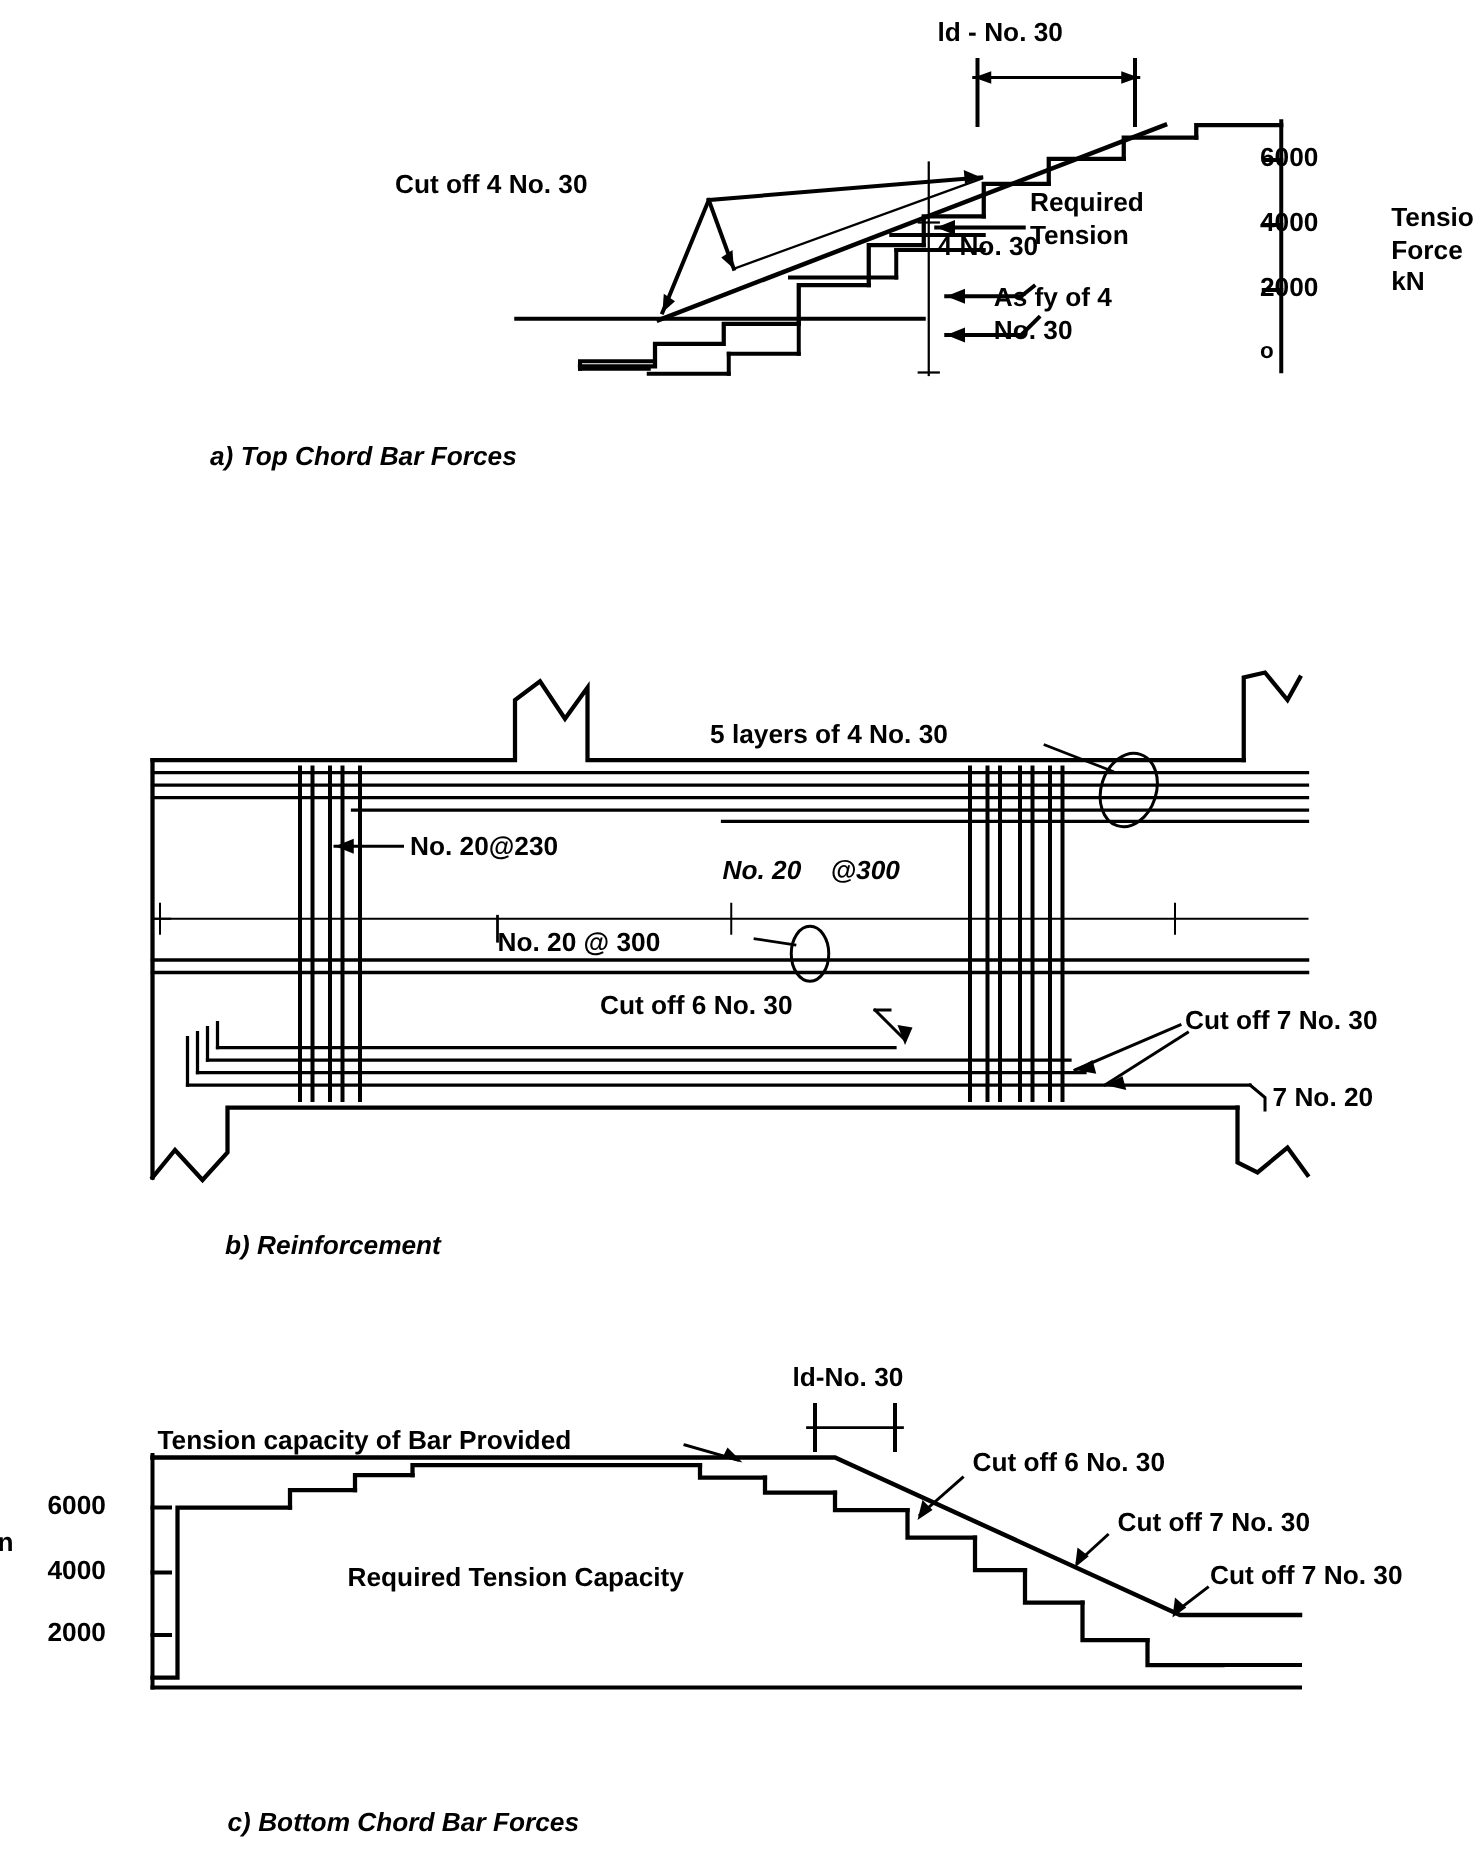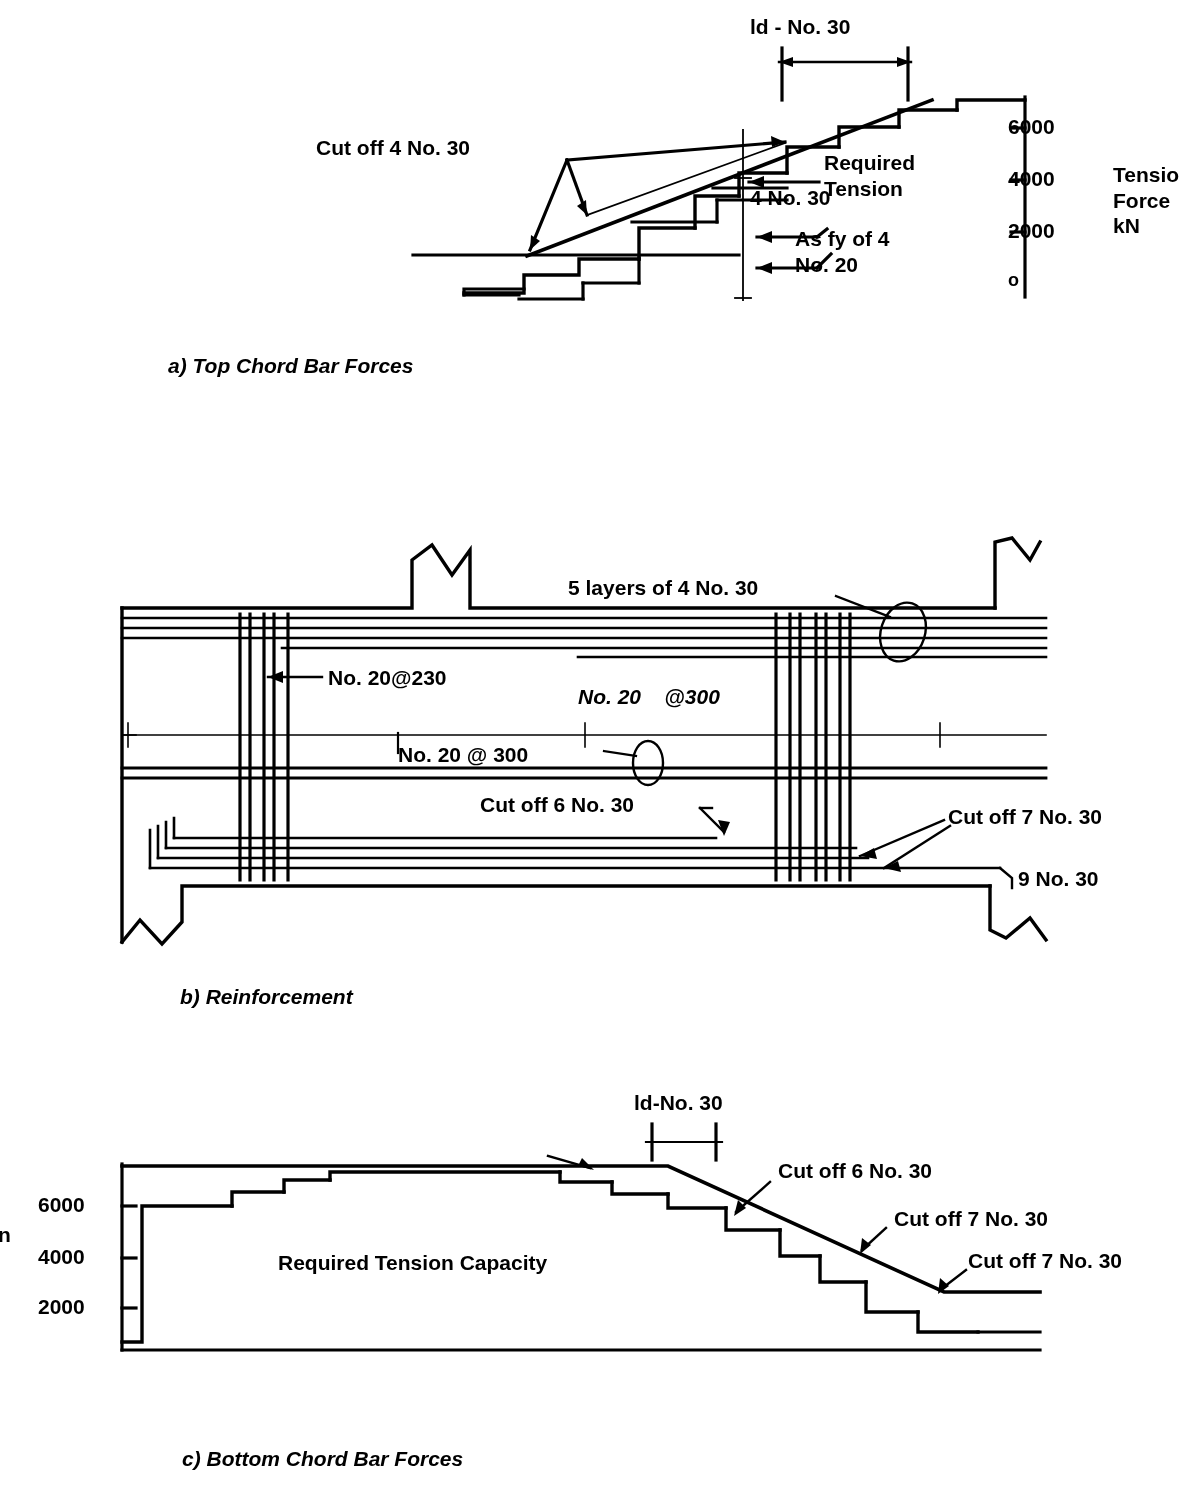--- a/index.html
+++ b/index.html
@@ -110,21 +110,21 @@
       <line x1="790" y1="268" x2="804" y2="254"></line>
     </g>
   </svg>
 
   <div class="lbl" style="left:750px; top:14px;">ld - No. 30</div>
   <div class="lbl" style="left:316px; top:135px;">Cut off 4 No. 30</div>
   <div class="lbl" style="left:824px; top:150px;">Required
 Tension</div>
   <div class="lbl" style="left:726px; top:185px;margin-left:24px;">4 No. 30</div>
   <div class="lbl" style="left:795px; top:226px;">As fy of 4
-No. 20</div>
+No. 30</div>
   <div class="lbl" style="left:1113px; top:162px;">Tension
 Force
 kN</div>
 
   <div class="ax" style="left:1008px; top:115px;">6000</div>
   <div class="ax" style="left:1008px; top:167px;">4000</div>
   <div class="ax" style="left:1008px; top:219px;">2000</div>
   <div class="ax" style="left:1008px; top:270px; font-size:18px;">o</div>
 
   <div class="cap" style="left:168px; top:354px;">a) Top Chord Bar Forces</div>
@@ -204,21 +204,21 @@
       <path d="M1000,348 L1012,358 L1012,368" stroke-width="2.4"></path>
     </g>
   </svg>
 
   <div class="lbl" style="left:568px; top:55px;">5 layers of 4 No. 30</div>
   <div class="lbl" style="left:328px; top:145px;">No. 20@230</div>
   <div class="lbl" style="left:578px; top:164px;font-style:italic;">No. 20    @300</div>
   <div class="lbl" style="left:398px; top:222px;">No. 20 @ 300</div>
   <div class="lbl" style="left:480px; top:272px;">Cut off 6 No. 30</div>
   <div class="lbl" style="left:948px; top:284px;">Cut off 7 No. 30</div>
-  <div class="lbl" style="left:1018px; top:346px;">9 No. 30</div>
+  <div class="lbl" style="left:1018px; top:346px;">7 No. 20</div>
 
   <div class="cap" style="left:180px; top:465px;">b) Reinforcement</div>
 </div>
 
 <div class="fig" style="left:0; top:1060px; width:1180px; height:434px;">
   <svg width="1180" height="434" viewBox="0 0 1180 434">
     <g fill="none" stroke="#000" stroke-width="3.2" stroke-linecap="square">
 
       <line x1="652" y1="64" x2="652" y2="100"></line>
       <line x1="716" y1="64" x2="716" y2="100"></line>
@@ -256,20 +256,21 @@
 
       <line x1="862" y1="190" x2="886" y2="168" stroke-width="2.4"></line>
       <path d="M860,194 L862,178 L871,185 Z" fill="#000" stroke="none"></path>
 
       <line x1="940" y1="230" x2="966" y2="210" stroke-width="2.4"></line>
       <path d="M938,234 L940,218 L949,226 Z" fill="#000" stroke="none"></path>
     </g>
   </svg>
 
   <div class="lbl" style="left:634px; top:30px;">ld-No. 30</div>
+  <div class="lbl" style="left:126px; top:80px;">Tension capacity of Bar Provided</div>
   <div class="lbl" style="left:778px; top:98px;">Cut off 6 No. 30</div>
   <div class="lbl" style="left:894px; top:146px;">Cut off 7 No. 30</div>
   <div class="lbl" style="left:968px; top:188px;">Cut off 7 No. 30</div>
   <div class="lbl" style="left:278px; top:190px;">Required Tension Capacity</div>
   <div class="lbl" style="left:-2px; top:162px;">n</div>
 
   <div class="ax" style="left:38px; top:133px;">6000</div>
   <div class="ax" style="left:38px; top:185px;">4000</div>
   <div class="ax" style="left:38px; top:235px;">2000</div>
 

